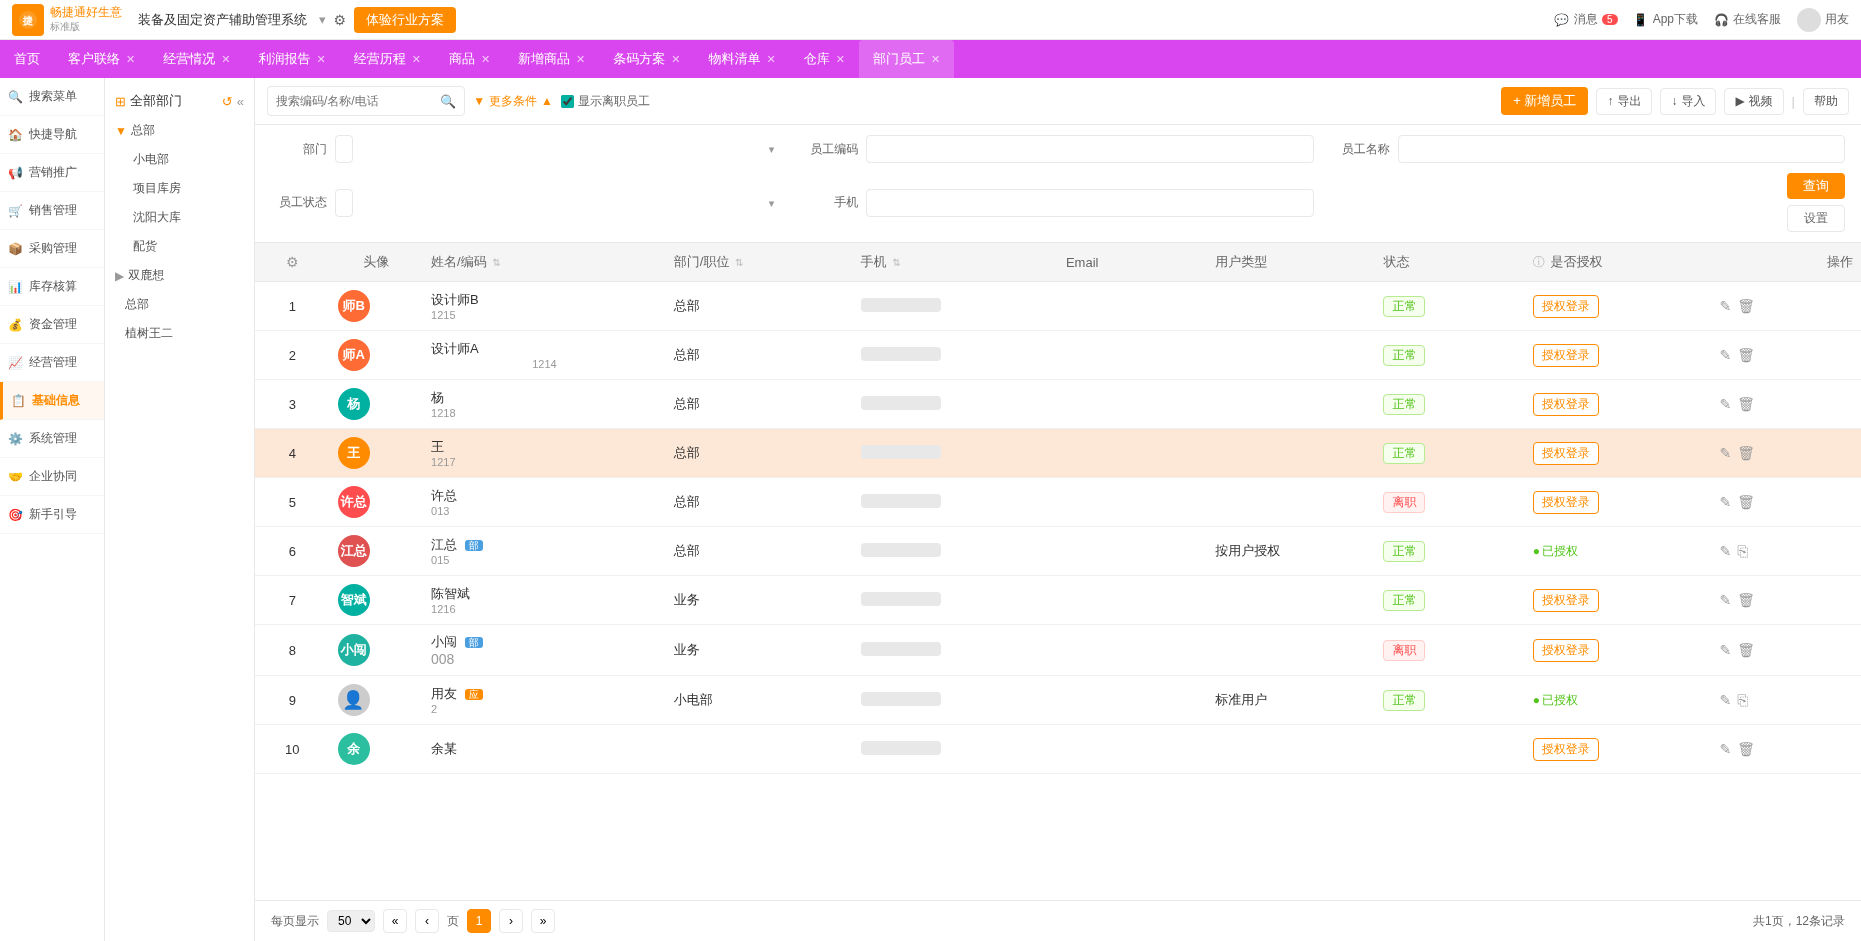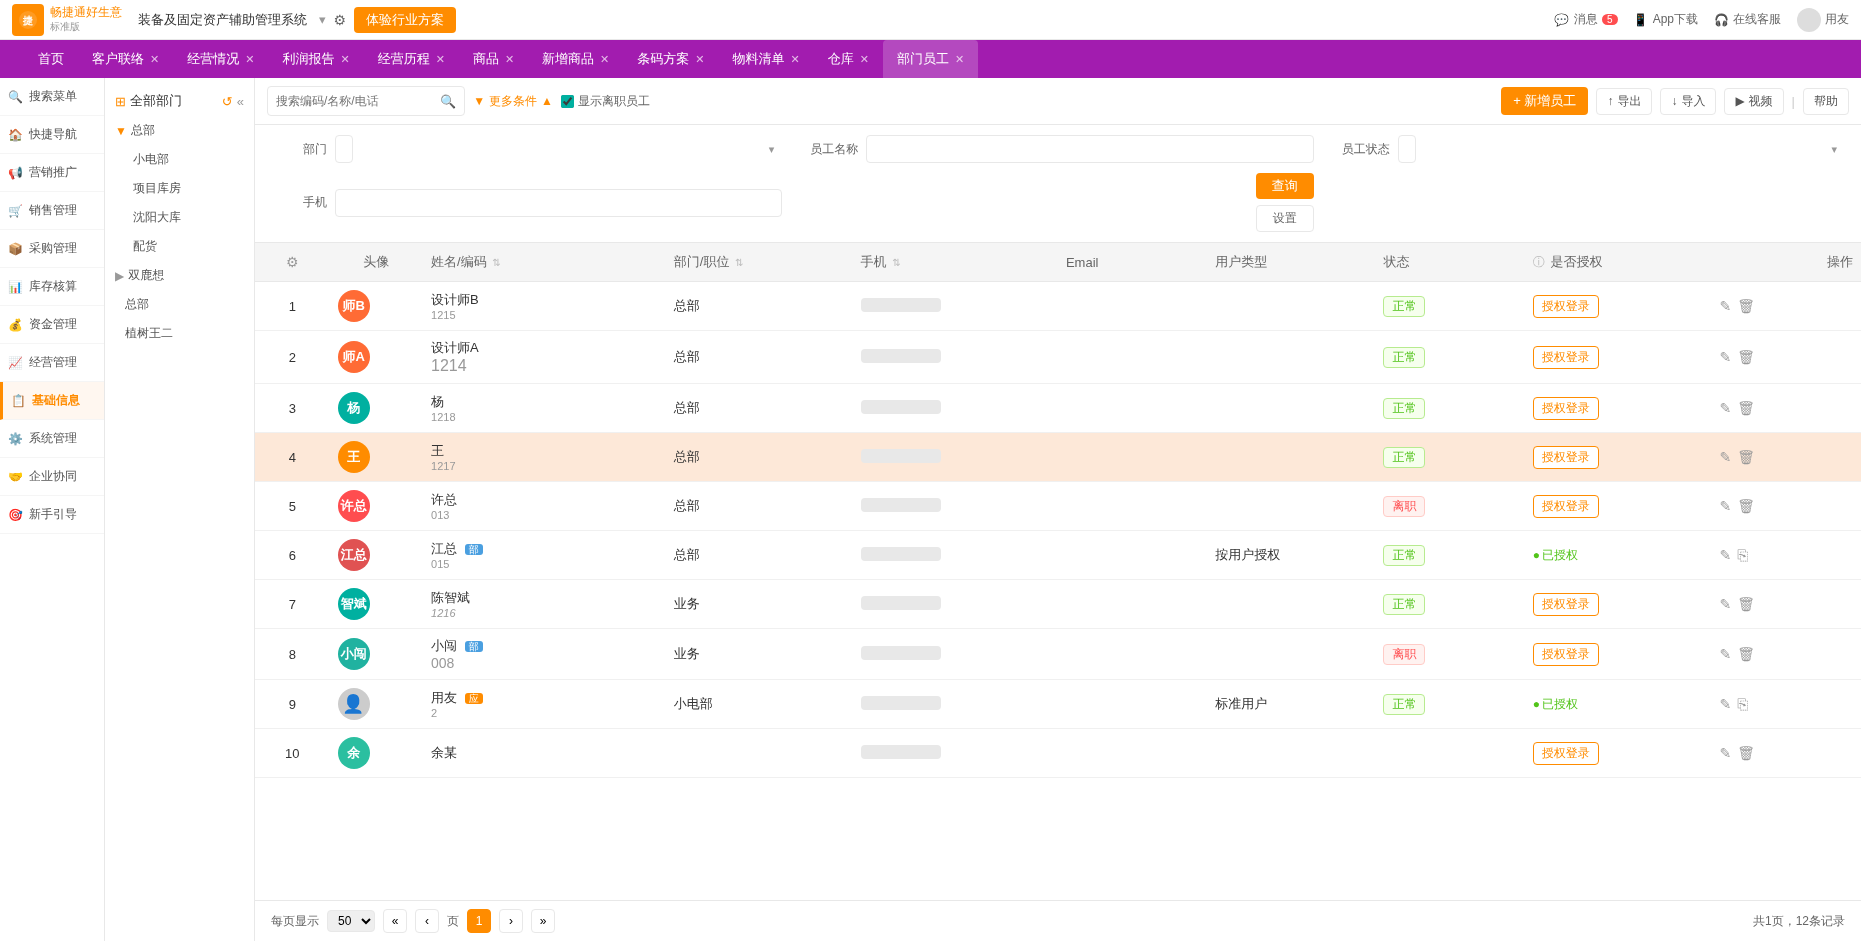--- a/index.html
+++ b/index.html
@@ -14,21 +14,21 @@
     .logo-sub { font-size: 10px; color: #999; }
     .system-title { font-size: 13px; color: #333; margin-left: 8px; font-family: Liberation Mono, monospace; }
     .top-bar-actions { display: flex; align-items: center; gap: 16px; font-size: 12px; color: #666; }
     .top-bar-action { display: flex; align-items: center; gap: 4px; cursor: pointer; }
     .badge { background: #ff4d4f; color: white; border-radius: 10px; padding: 0 4px; font-size: 10px; min-width: 16px; text-align: center; }
     .btn-trial { background: #ff8c00; color: white; border: none; border-radius: 4px; padding: 4px 12px; cursor: pointer; font-size: 13px; }
     .dropdown-arrow { color: #999; margin-left: 4px; }
     .gear-icon { color: #666; cursor: pointer; font-size: 14px; }
 
     
-    .nav-tabs { background: #a21caf; display: flex; align-items: center; height: 38px; padding: 0 24px; overflow: hidden; }
+    .nav-tabs { background: #d946ef; display: flex; align-items: center; height: 38px; padding: 0 0; overflow: hidden; }
     .nav-tab { color: white; padding: 0 14px; height: 38px; display: flex; align-items: center; font-size: 13px; cursor: pointer; white-space: nowrap; position: relative; }
     .nav-tab.active { background: rgba(255,255,255,0.2); border-radius: 4px 4px 0 0; }
     .nav-tab .close-x { margin-left: 6px; opacity: 0.7; font-size: 11px; }
 
     
     .main-layout { display: flex; height: calc(100vh - 78px); }
 
     
     .content-toolbar { background: #fff; border-bottom: 1px solid #e8e8e8; padding: 8px 12px; display: flex; align-items: center; gap: 8px; flex-wrap: wrap; }
     .search-box { display: flex; align-items: center; border: 1px solid #e8e8e8; border-radius: 4px; padding: 0 8px; height: 30px; gap: 4px; }
@@ -330,20 +330,24 @@
       </div>
 
       <div class="filter-form">
         <div class="filter-row">
           <label class="filter-label">部门</label>
           <div class="select-wrapper">
             <select class="filter-select">
               <option value=""></option>
             </select>
           </div>
+        </div>
+        <div class="filter-row">
+          <label class="filter-label">员工编码</label>
+          <input class="filter-input" type="text" style="">
         </div>
         <div class="filter-row">
           <label class="filter-label">员工名称</label>
           <input class="filter-input" type="text" style="">
         </div>
         <div class="filter-row">
           <label class="filter-label">员工状态</label>
           <div class="select-wrapper">
             <select class="filter-select">
               <option value=""></option>
@@ -419,21 +423,21 @@
               </td>
             </tr>
 
             <tr>
               <td class="col-no" style="text-align:center;">2</td>
               <td class="col-avatar" style="text-align:center;">
                 <div class="avatar avatar-orange">师A</div>
               </td>
               <td class="col-name">
                 <div>设计师A</div>
-                <div style="color:#999;font-size:16px;">1214</div>
+                <div style="color:#999;font-size:11px;text-align:center;">1214</div>
               </td>
               <td class="col-dept">总部</td>
               <td class="col-phone"><span class="blurred"></span></td>
               <td class="col-email"></td>
               <td class="col-usertype"></td>
               <td class="col-status">
                 <span class="status-badge status-normal">正常</span>
               </td>
               <td class="col-authorized">
                 <button class="btn-authorize">授权登录</button>
@@ -554,21 +558,21 @@
               </td>
             </tr>
 
             <tr>
               <td class="col-no" style="text-align:center;">7</td>
               <td class="col-avatar" style="text-align:center;">
                 <div class="avatar avatar-teal">智斌</div>
               </td>
               <td class="col-name">
                 <div>陈智斌</div>
-                <div style="color:#999;font-size:11px;font-style:italic;">1216</div>
+                <div style="color:#999;font-size:11px;">1216</div>
               </td>
               <td class="col-dept">业务</td>
               <td class="col-phone"><span class="blurred"></span></td>
               <td class="col-email"></td>
               <td class="col-usertype"></td>
               <td class="col-status">
                 <span class="status-badge status-normal">正常</span>
               </td>
               <td class="col-authorized">
                 <button class="btn-authorize">授权登录</button>

